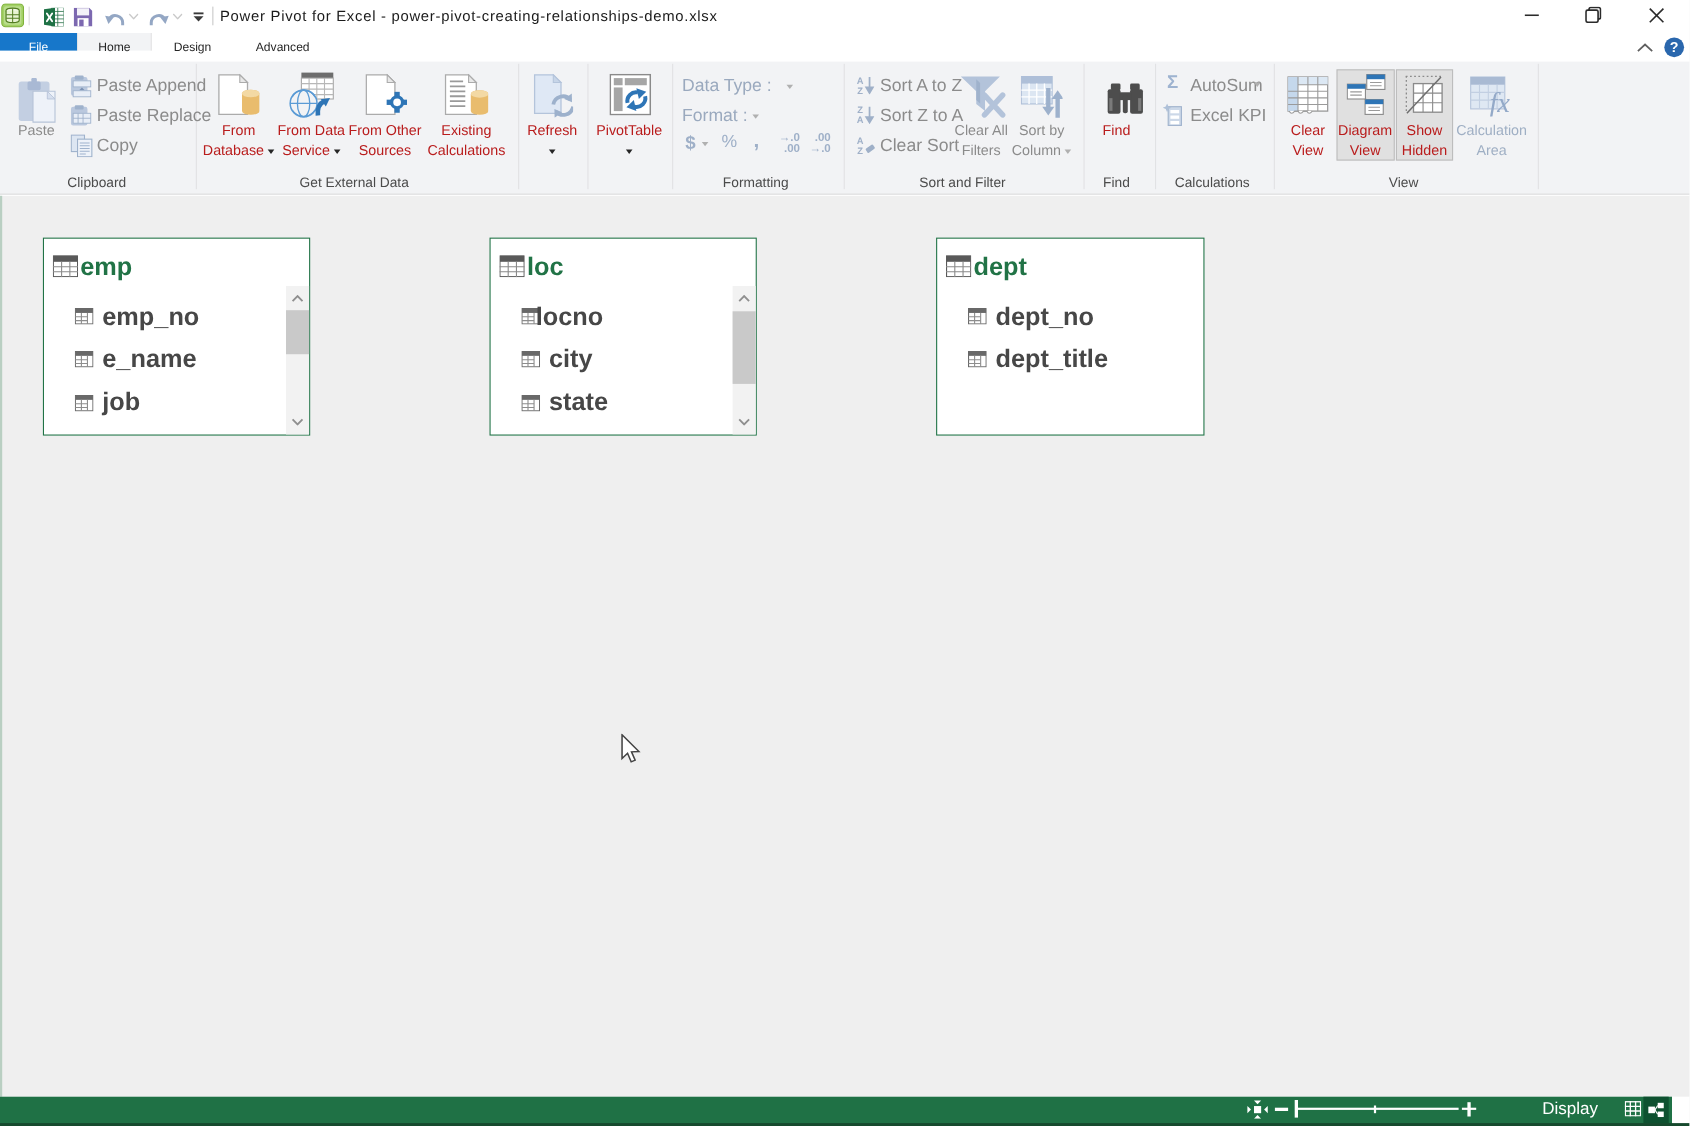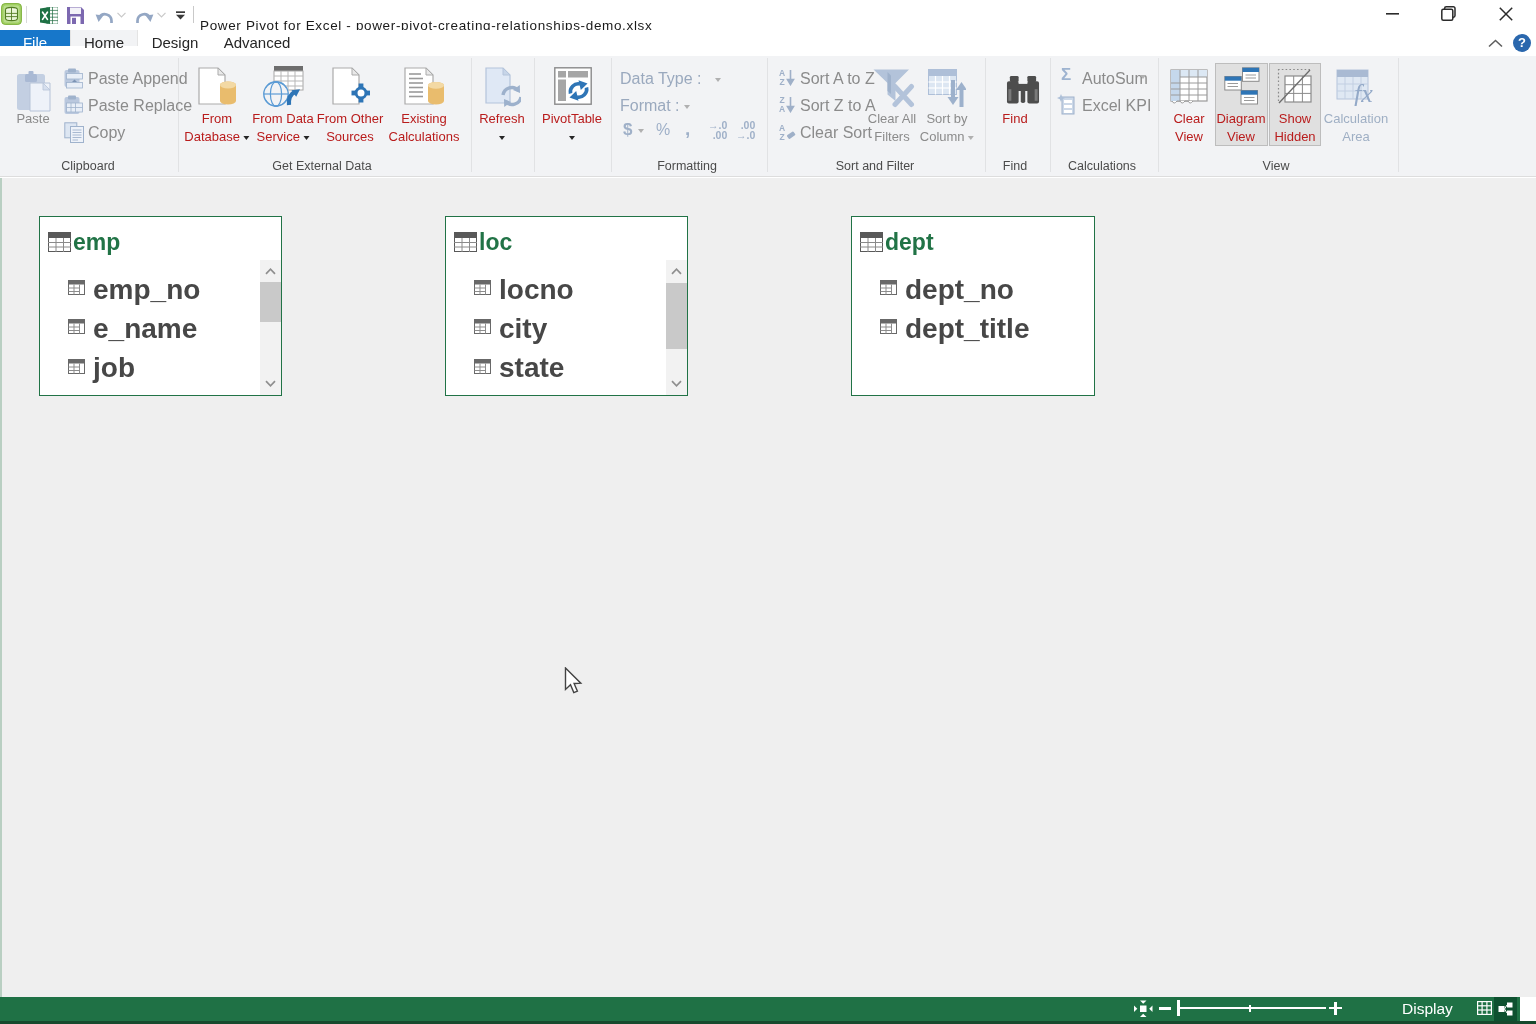--- a/index.html
+++ b/index.html
@@ -1,24 +1,24 @@
 <!DOCTYPE html>
 <html><head>
 <meta charset="utf-8">
 <style>
   * { margin:0; padding:0; box-sizing:border-box; }
   html,body { width:1536px; height:1024px; overflow:hidden; font-family:"Liberation Sans", sans-serif; }
   .abs { position:absolute; }
   #app { position:relative; width:1536px; height:1024px; background:#ffffff; }
   
   #titlebar { position:absolute; left:0; top:0; width:1536px; height:30px; background:#ffffff; }
-  #title-text { position:absolute; left:200px; top:0; height:30px; line-height:30px; font-size:13.5px; letter-spacing:0.65px; color:#1a1a1a; white-space:nowrap;margin-top:11px; }
+  #title-text { position:absolute; left:200px; top:0; height:30px; line-height:30px; font-size:13.5px; letter-spacing:0.65px; color:#1a1a1a; white-space:nowrap; }
   
   #tabrow { position:absolute; left:0; top:30px; width:1536px; height:26px; background:#ffffff; }
-  .tab { position:absolute; top:0; height:16px; line-height:26px; font-size:15px; color:#262626; text-align:center; }
+  .tab { position:absolute; top:0; height:16px; line-height:26px; font-size:11px; color:#262626; text-align:center; }
   #tab-file { left:0; width:70px; background:#1777ca; color:#ffffff; }
   #tab-home { left:70px; width:68px; background:#f2f3f5; border-left:1px solid #e4e4e4; border-right:1px solid #e4e4e4; }
   #tab-design { left:140px; width:70px; }
   #tab-advanced { left:213px; width:88px; }
   
   #ribbon { position:absolute; left:0; top:56px; width:1536px; height:121px; background:#f2f3f5; border-bottom:1px solid #dddddd; }
   .gdiv { position:absolute; top:2px; bottom:4px; width:1px; background:#e1e2e4; }
   .glabel { position:absolute; top:103px; height:14px; font-size:12.5px; color:#4b4b4b; text-align:center; transform:translateX(-50%); white-space:nowrap; }
   .btxt { position:absolute; font-size:13px; color:#b91c1c; text-align:center; transform:translateX(-50%); white-space:nowrap; }
   .btxt.grey { color:#8b8b8b; }
@@ -27,21 +27,21 @@
   .smalltxt.grey { color:#8b8b8b; }
   .caret { display:inline-block; width:0; height:0; border-left:3.5px solid transparent; border-right:3.5px solid transparent; border-top:4px solid #262626; vertical-align:middle; }
   .caret.grey { border-top-color:#b0b0b0; }
   .tri { position:absolute; width:0; height:0; border-left:3.5px solid transparent; border-right:3.5px solid transparent; border-top:4.5px solid #262626; }
   .tri.grey { border-top-color:#b0b0b0; }
   .pressedbox { position:absolute; background:#e0e0e0; border:1px solid #bdbdbd; }
   
   #canvas { position:absolute; left:0; top:178px; width:1536px; height:819px; background:#efefef; border-left:2px solid #b9cfc2; }
   .tbox { position:absolute; background:#ffffff; border:1px solid #217346; }
   .ttitle { position:absolute; font-size:23px; font-weight:bold; color:#217346; white-space:nowrap; }
-  .tfield { position:absolute; font-size:28px; font-weight:bold; color:#474747; white-space:nowrap; }
+  .tfield { position:absolute; font-size:23px; font-weight:bold; color:#474747; white-space:nowrap; }
   
   .sbar { position:absolute; width:21px; background:#f2f2f2; }
   .sthumb { position:absolute; left:0; width:21px; background:#c9c9c9; }
   
   #statusbar { position:absolute; left:0; top:997px; width:1520px; height:27px; background:#1f7145; }
   #statusbar .white { color:#ffffff; }
 </style>
 </head>
 <body>
 <div id="app">
@@ -474,21 +474,21 @@
     </svg>
     <div class="ttitle" style="left:33px; top:12px;">loc</div>
     <svg class="abs" style="left:28px; top:63px;" width="17" height="15" viewBox="0 0 17 15">
         <rect x="0.5" y="0.5" width="16" height="14" fill="#ffffff" stroke="#696969"></rect>
         <rect x="0.5" y="0.5" width="16" height="4" fill="#696969"></rect>
         <line x1="6" y1="4.5" x2="6" y2="14.5" stroke="#8d8d8d"></line>
         <line x1="11.5" y1="4.5" x2="11.5" y2="14.5" stroke="#8d8d8d"></line>
         <line x1="0.5" y1="8" x2="11.5" y2="8" stroke="#8d8d8d"></line>
         <line x1="0.5" y1="11.5" x2="11.5" y2="11.5" stroke="#8d8d8d"></line>
       </svg>
-    <div class="tfield" style="left:53px; top:57px;">locno</div>
+    <div class="tfield" style="left:41px; top:57px;">locno</div>
     <svg class="abs" style="left:28px; top:102px;" width="17" height="15" viewBox="0 0 17 15">
         <rect x="0.5" y="0.5" width="16" height="14" fill="#ffffff" stroke="#696969"></rect>
         <rect x="0.5" y="0.5" width="16" height="4" fill="#696969"></rect>
         <line x1="6" y1="4.5" x2="6" y2="14.5" stroke="#8d8d8d"></line>
         <line x1="11.5" y1="4.5" x2="11.5" y2="14.5" stroke="#8d8d8d"></line>
         <line x1="0.5" y1="8" x2="11.5" y2="8" stroke="#8d8d8d"></line>
         <line x1="0.5" y1="11.5" x2="11.5" y2="11.5" stroke="#8d8d8d"></line>
       </svg>
     <div class="tfield" style="left:53px; top:96px;">city</div>
     <svg class="abs" style="left:28px; top:142px;" width="17" height="15" viewBox="0 0 17 15">

